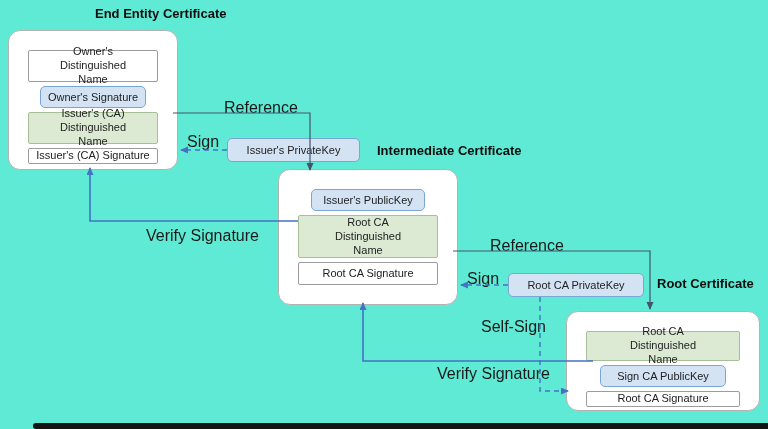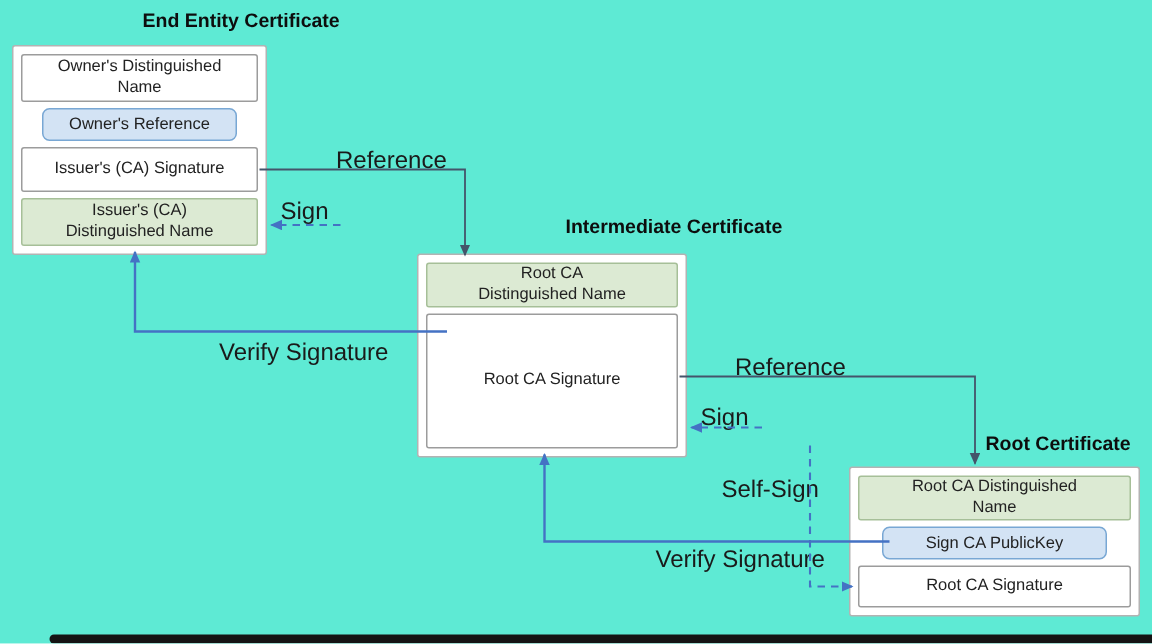--- a/index.html
+++ b/index.html
@@ -1,22 +1,22 @@
 <!DOCTYPE html>
 <html><head>
 <meta charset="utf-8">
 <style>
   * { margin:0; padding:0; box-sizing:border-box; }
   html,body { background:#ffffff; font-family:"Liberation Sans", sans-serif; }
   .canvas { position:relative; width:768px; height:429px; background:#5eead4; overflow:hidden; }
 
   .cert-title { position:absolute; font-size:13px; font-weight:bold; color:#0d0d0d; white-space:nowrap; }
 
-  .cert { position:absolute; background:#ffffff; border:1px solid #b3b3b3; border-radius:2px;
-          padding:5px; display:flex; flex-direction:column; gap:4px; }
+  .cert { position:absolute; background:#ffffff; border:1px solid #b3b3b3; border-radius:12px;
+          padding:19px; display:flex; flex-direction:column; gap:4px; }
 
   .field { display:flex; align-items:center; justify-content:center; text-align:center;
            font-size:11px; line-height:1.25; color:#222; background:#ffffff;
            border:1px solid #9c9c9c; border-radius:2px; padding:0 4px; }
   .field.green { background:#dcead3; border-color:#a6bf98; }
   .field.grow { flex:1; }
   .field.narrow { padding:0 22px; }
   .field.narrower { padding:0 30px;text-align:center; }
 
   .keybox { font-size:11px; color:#222; background:#d3e3f4; border:1px solid #78a7d4;
@@ -32,40 +32,43 @@
   .bottom-bar { position:absolute; left:33px; top:423px; width:735px; height:6px;
                 background:#141414; border-radius:3px 0 0 3px; }
 </style>
 </head>
 <body>
 
 <div class="canvas">
 
   <div class="cert-title" style="left:95px;top:6px">End Entity Certificate</div>
   <div class="cert-title" style="left:377px;top:143px">Intermediate Certificate</div>
-  <div class="cert-title" style="left:657px;top:288px">Root Certificate</div>
+  <div class="cert-title" style="left:657px;top:276px">Root Certificate</div>
 
   <div class="cert" style="left:8px;top:30px;width:170px;height:140px">
     <div class="field narrow" style="min-height:32px">Owner's Distinguished Name</div>
-    <div class="keybox">Owner's Reference</div>
+    <div class="keybox">Owner's Signature</div>
+    <div class="field green narrow" style="min-height:32px">Issuer's (CA) Distinguished Name</div>
     <div class="field grow">Issuer's (CA) Signature</div>
-    <div class="field green narrow" style="min-height:32px">Issuer's (CA) Distinguished Name</div>
   </div>
 
   <div class="cert" style="left:278px;top:169px;width:180px;height:136px">
+    <div class="keybox">Issuer's PublicKey</div>
     <div class="field green narrower" style="min-height:30px">Root CA Distinguished Name</div>
     <div class="field grow">Root CA Signature</div>
   </div>
 
   <div class="cert" style="left:566px;top:311px;width:194px;height:100px">
     <div class="field green narrower" style="min-height:30px">Root CA Distinguished Name</div>
     <div class="keybox">Sign CA PublicKey</div>
     <div class="field grow">Root CA Signature</div>
   </div>
 
+  <div class="keybox standalone" style="left:227px;top:138px;width:133px;height:24px">Issuer's PrivateKey</div>
+  <div class="keybox standalone" style="left:508px;top:273px;width:136px;height:24px">Root CA PrivateKey</div>
 
   <div class="edge-label" style="left:224px;top:99px">Reference</div>
   <div class="edge-label" style="left:187px;top:133px">Sign</div>
   <div class="edge-label" style="left:146px;top:227px">Verify Signature</div>
   <div class="edge-label" style="left:490px;top:237px">Reference</div>
   <div class="edge-label" style="left:467px;top:270px">Sign</div>
   <div class="edge-label" style="left:481px;top:318px">Self-Sign</div>
   <div class="edge-label" style="left:437px;top:365px">Verify Signature</div>
 
   <svg class="wires" viewBox="0 0 768 429">

